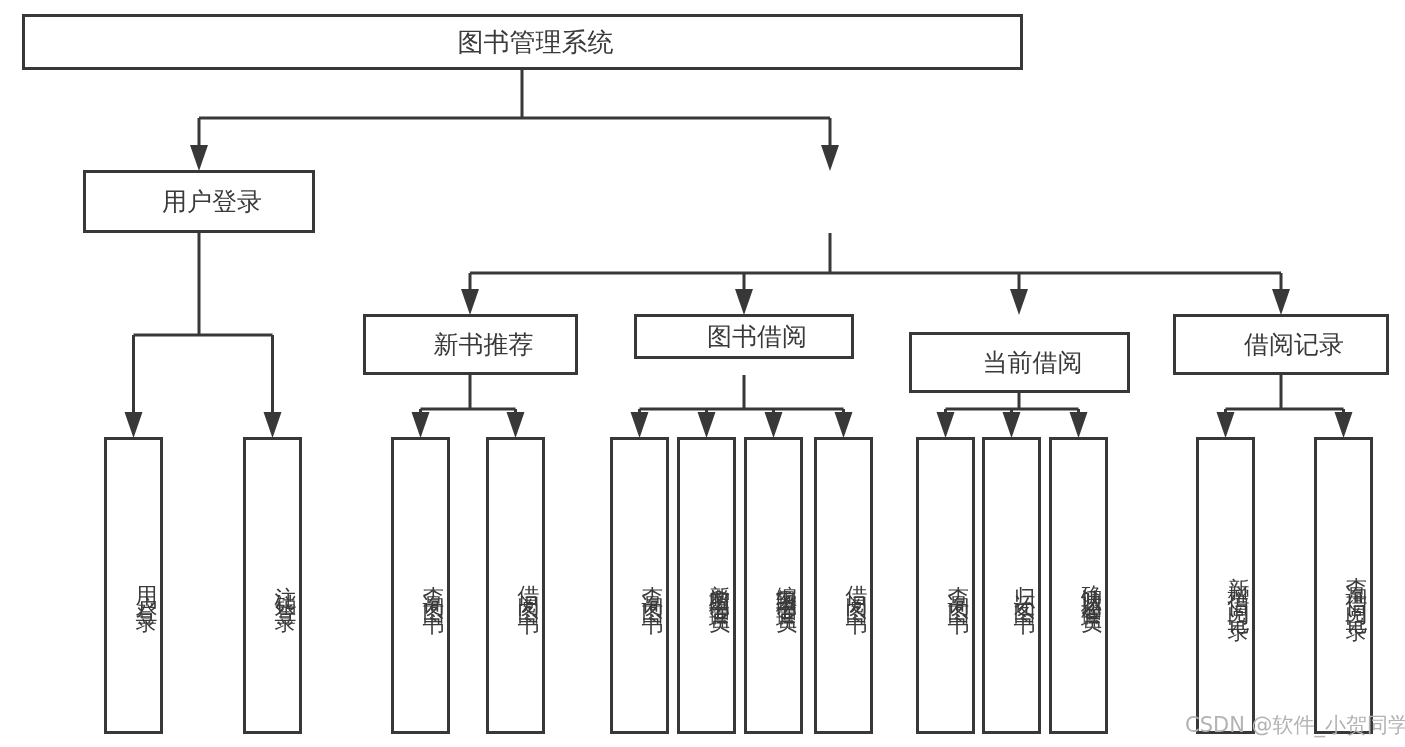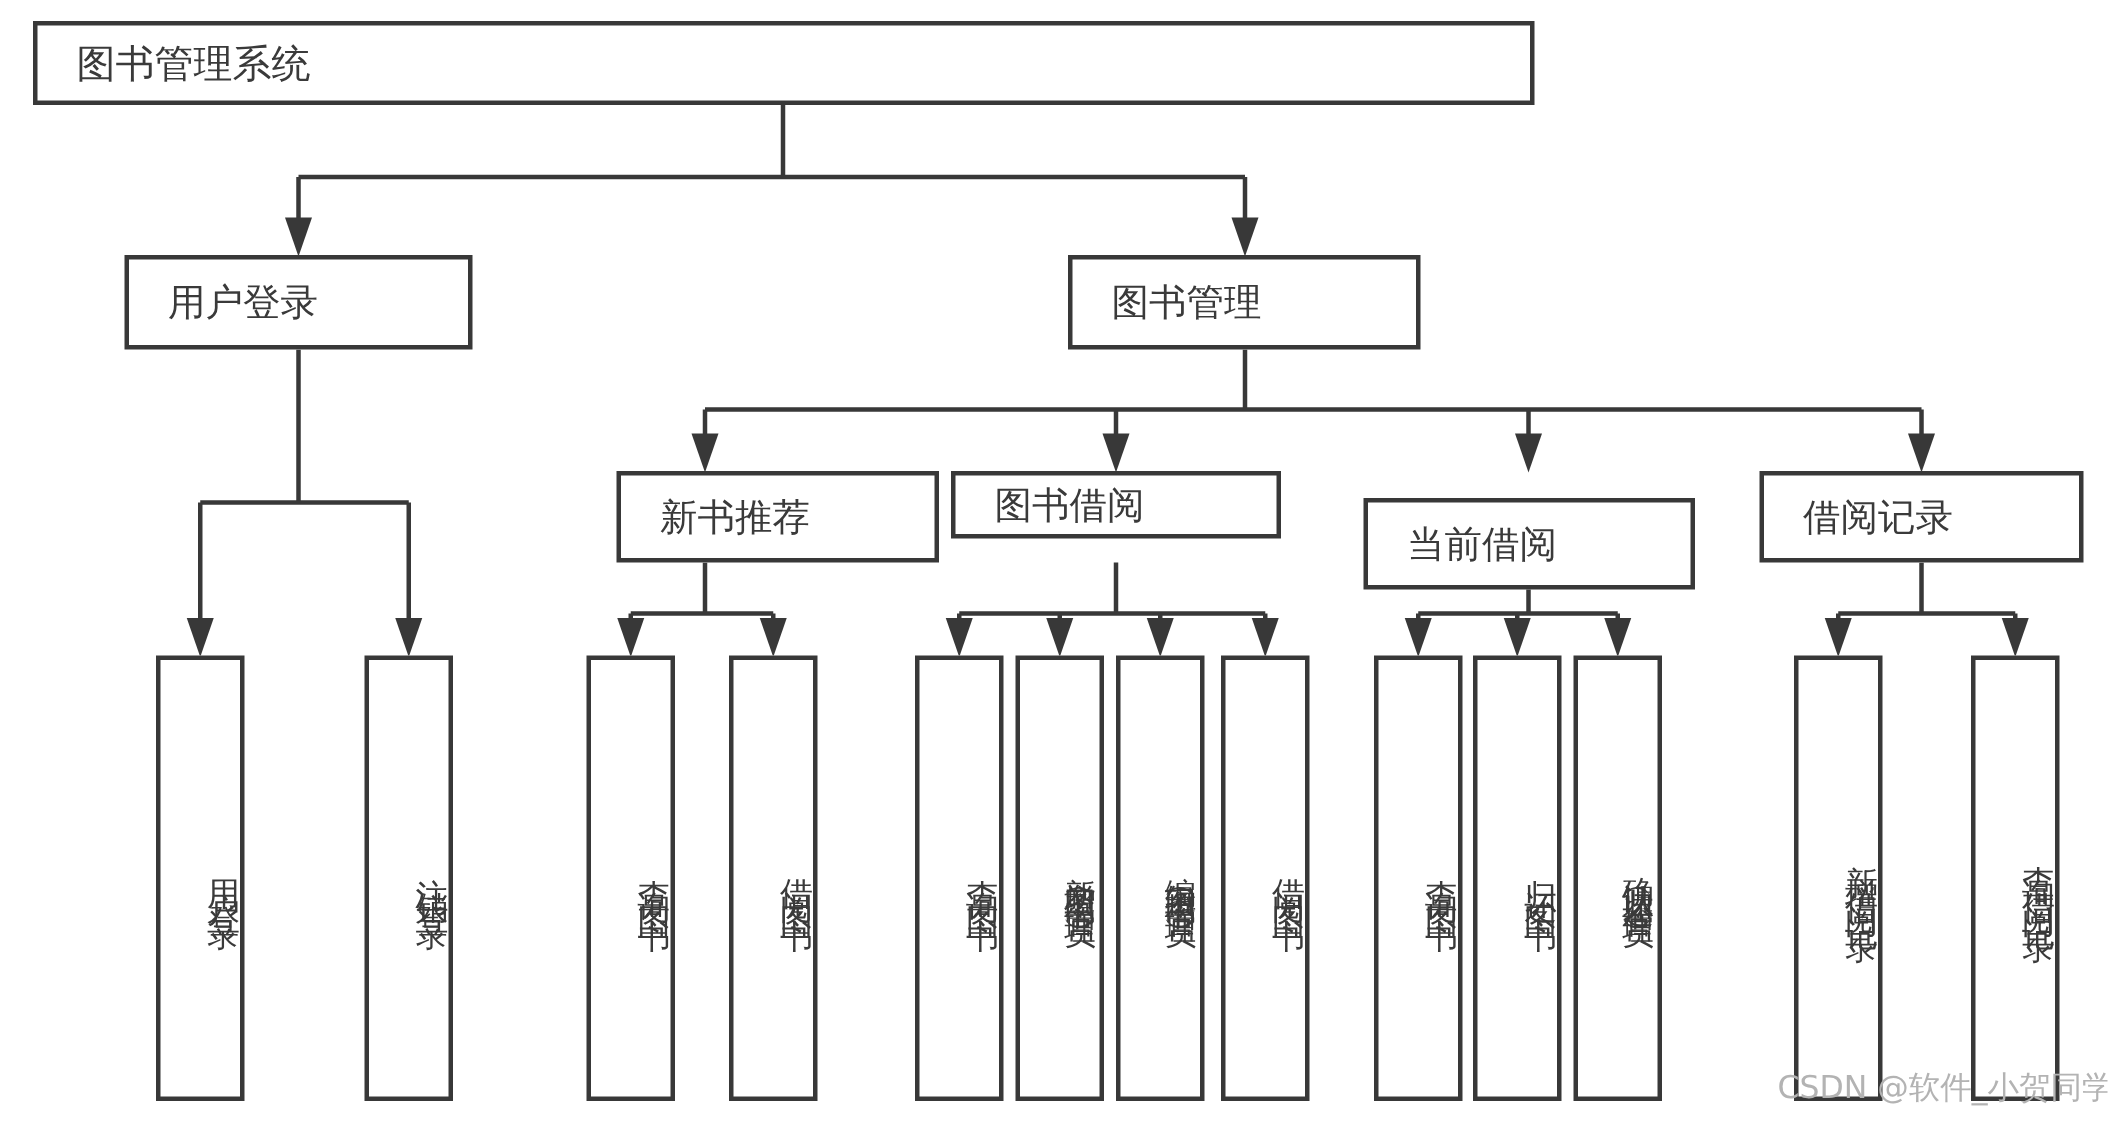--- a/index.html
+++ b/index.html
@@ -22,21 +22,21 @@
     left: 0; top: 0;
     z-index: 1;
   }
   .node {
     position: absolute;
     box-sizing: border-box;
     border: 3px solid #383838;
     background: #ffffff;
     display: flex;
     align-items: center;
-    justify-content: flex-start;
+    justify-content: center;
     z-index: 2;
     padding-left: 26px;
   }
   .hlabel {
     color: #3a3a3a;
     font-size: 25px;
     white-space: nowrap;
   }
   .root-label { font-size: 26px; }
   .vbox {
@@ -52,21 +52,21 @@
     white-space: nowrap;
   }
   .vlabel.sp-long {
     font-size: 21px;
     letter-spacing: 4px;
   }
   
   #node-root        { left: 22px;   top: 14px;  width: 1001px; height: 56px; }
   #node-user-login  { left: 83px;   top: 170px; width: 232px;  height: 63px; }
   #node-book-mgmt   { left: 712px;  top: 170px; width: 235px;  height: 63px; }
-  #node-new-book    { left: 363px;  top: 314px; width: 215px;  height: 61px; margin-left: 48px; }
+  #node-new-book    { left: 363px;  top: 314px; width: 215px;  height: 61px; }
   #node-book-borrow { left: 634px;  top: 314px; width: 220px;  height: 45px; }
   #node-cur-borrow  { left: 909px;  top: 332px; width: 221px;  height: 61px; }
   #node-borrow-rec  { left: 1173px; top: 314px; width: 216px;  height: 61px; }
   #leaf-a1 { left: 104px; }
   #leaf-a2 { left: 243px; }
   #leaf-b1 { left: 391px; }
   #leaf-b2 { left: 486px; }
   #leaf-c1 { left: 610px; }
   #leaf-c2 { left: 677px; }
   #leaf-c3 { left: 744px; }
@@ -154,23 +154,20 @@
     </g>
   </svg>
 
   <div class="node" id="node-root">
     <span class="hlabel root-label">图书管理系统</span>
   </div>
 
   <div class="node" id="node-user-login">
     <span class="hlabel">用户登录</span>
   </div>
-  <div class="node" id="node-book-mgmt">
-    <span class="hlabel">图书管理</span>
-  </div>
 
   <div class="node" id="node-new-book">
     <span class="hlabel">新书推荐</span>
   </div>
   <div class="node" id="node-book-borrow">
     <span class="hlabel">图书借阅</span>
   </div>
   <div class="node" id="node-cur-borrow">
     <span class="hlabel">当前借阅</span>
   </div>

